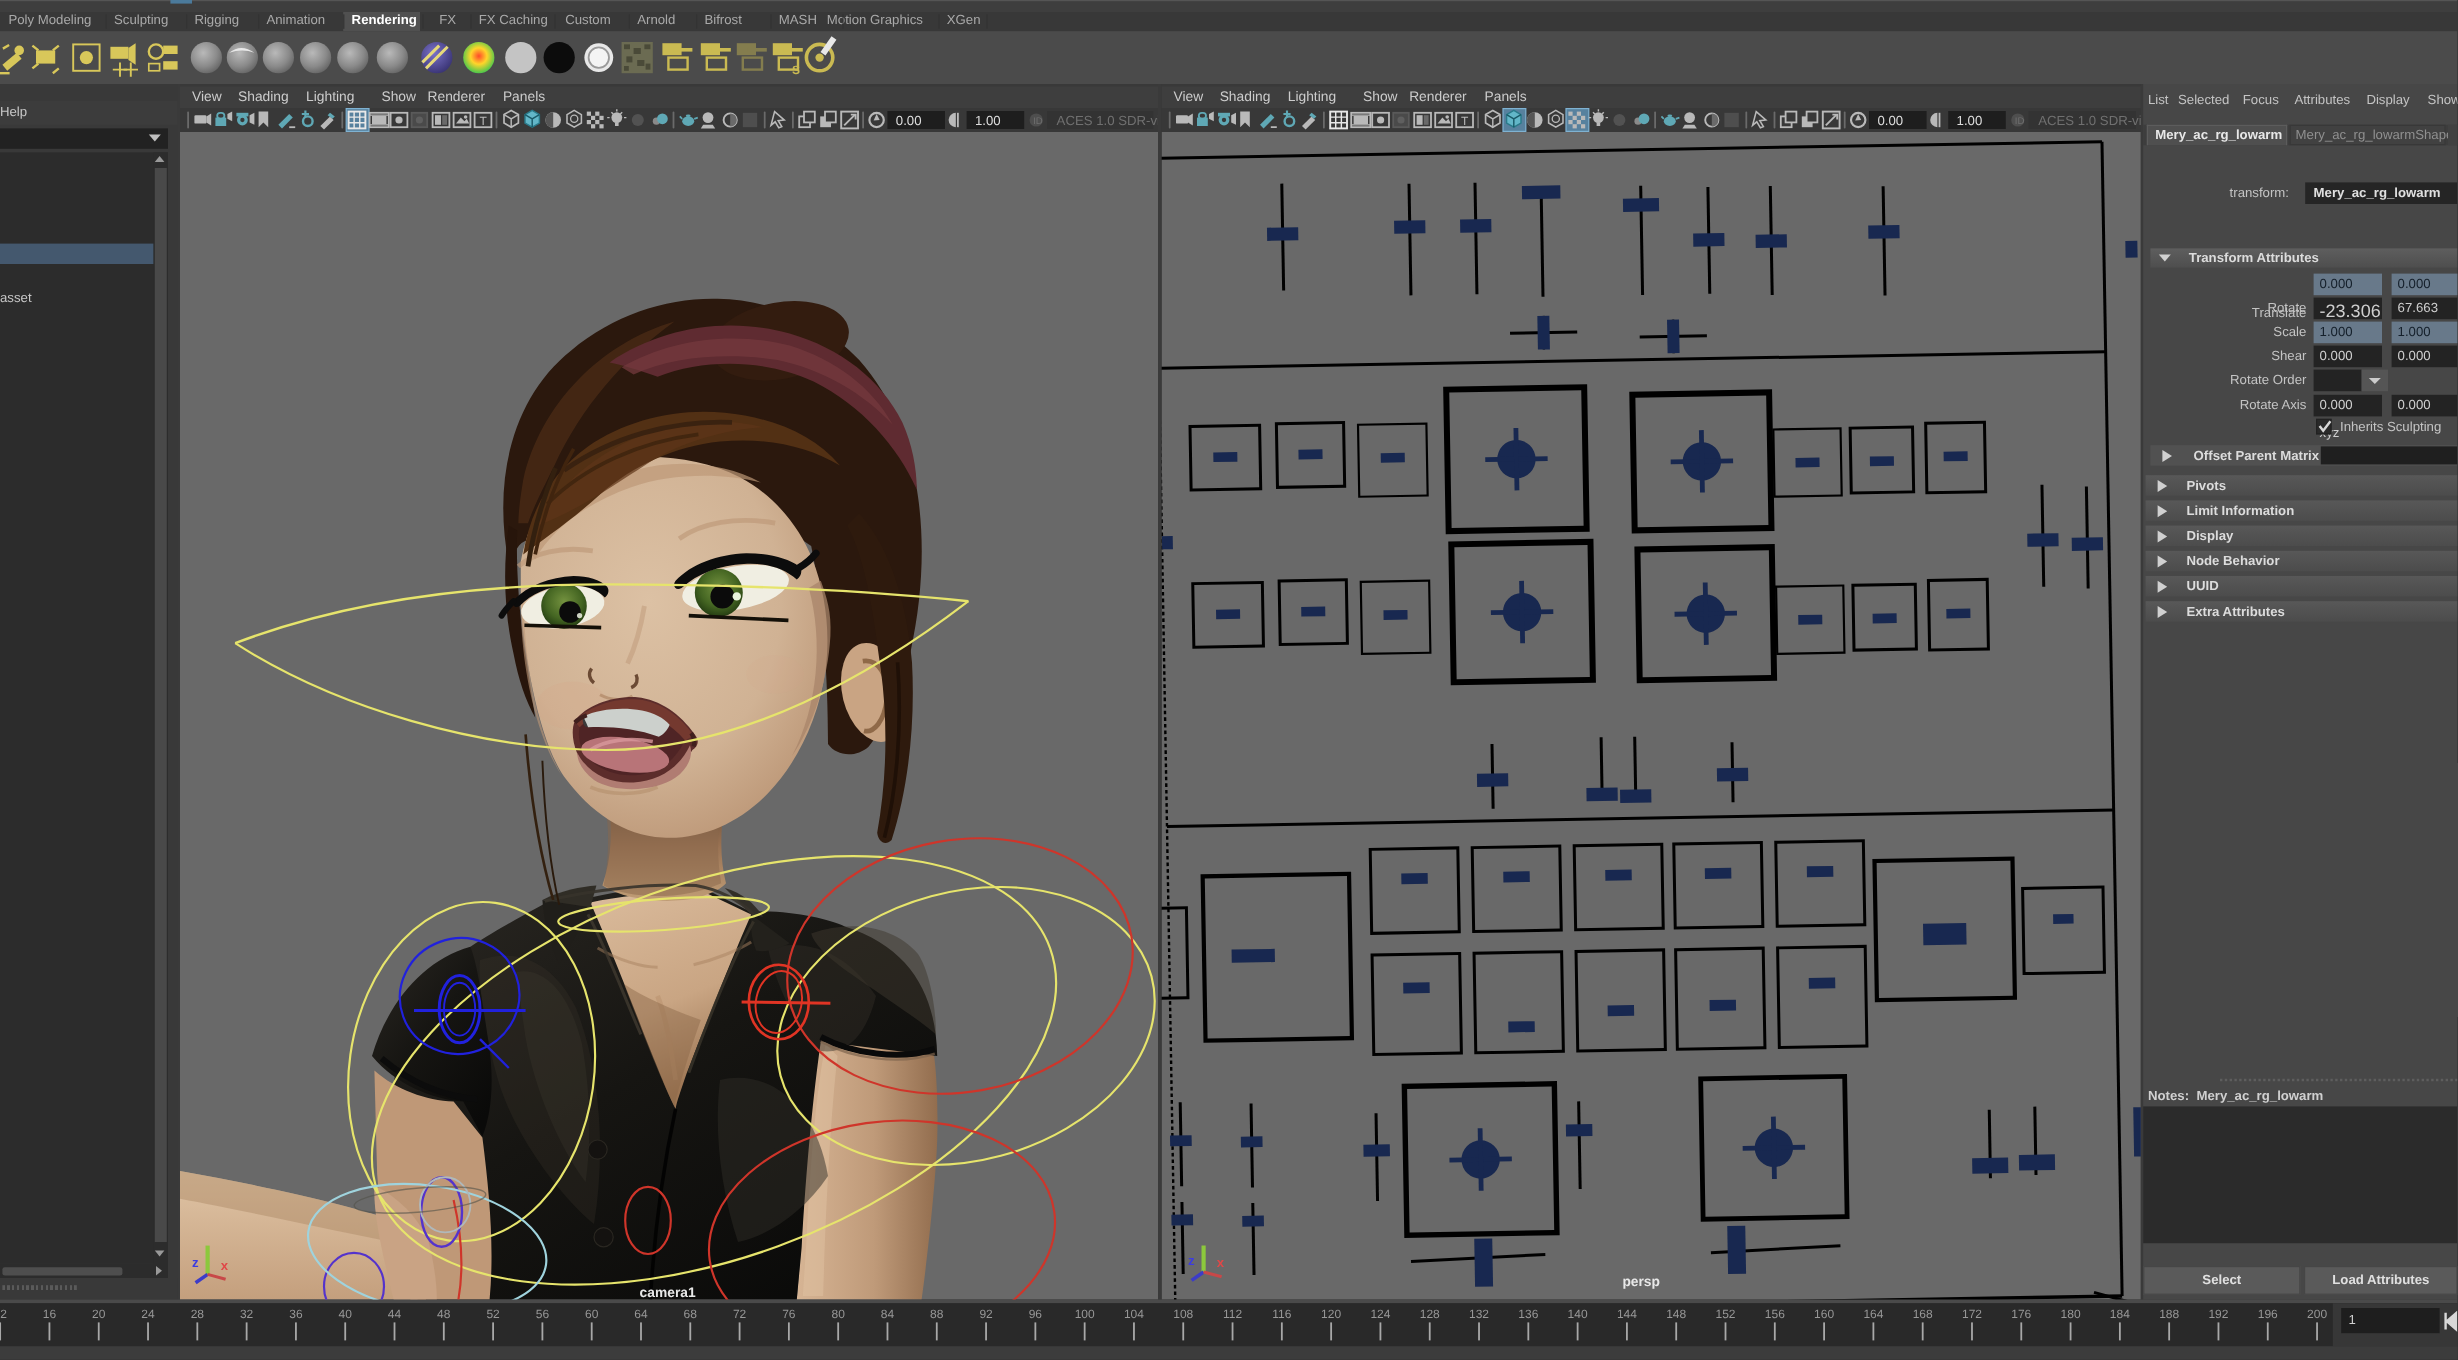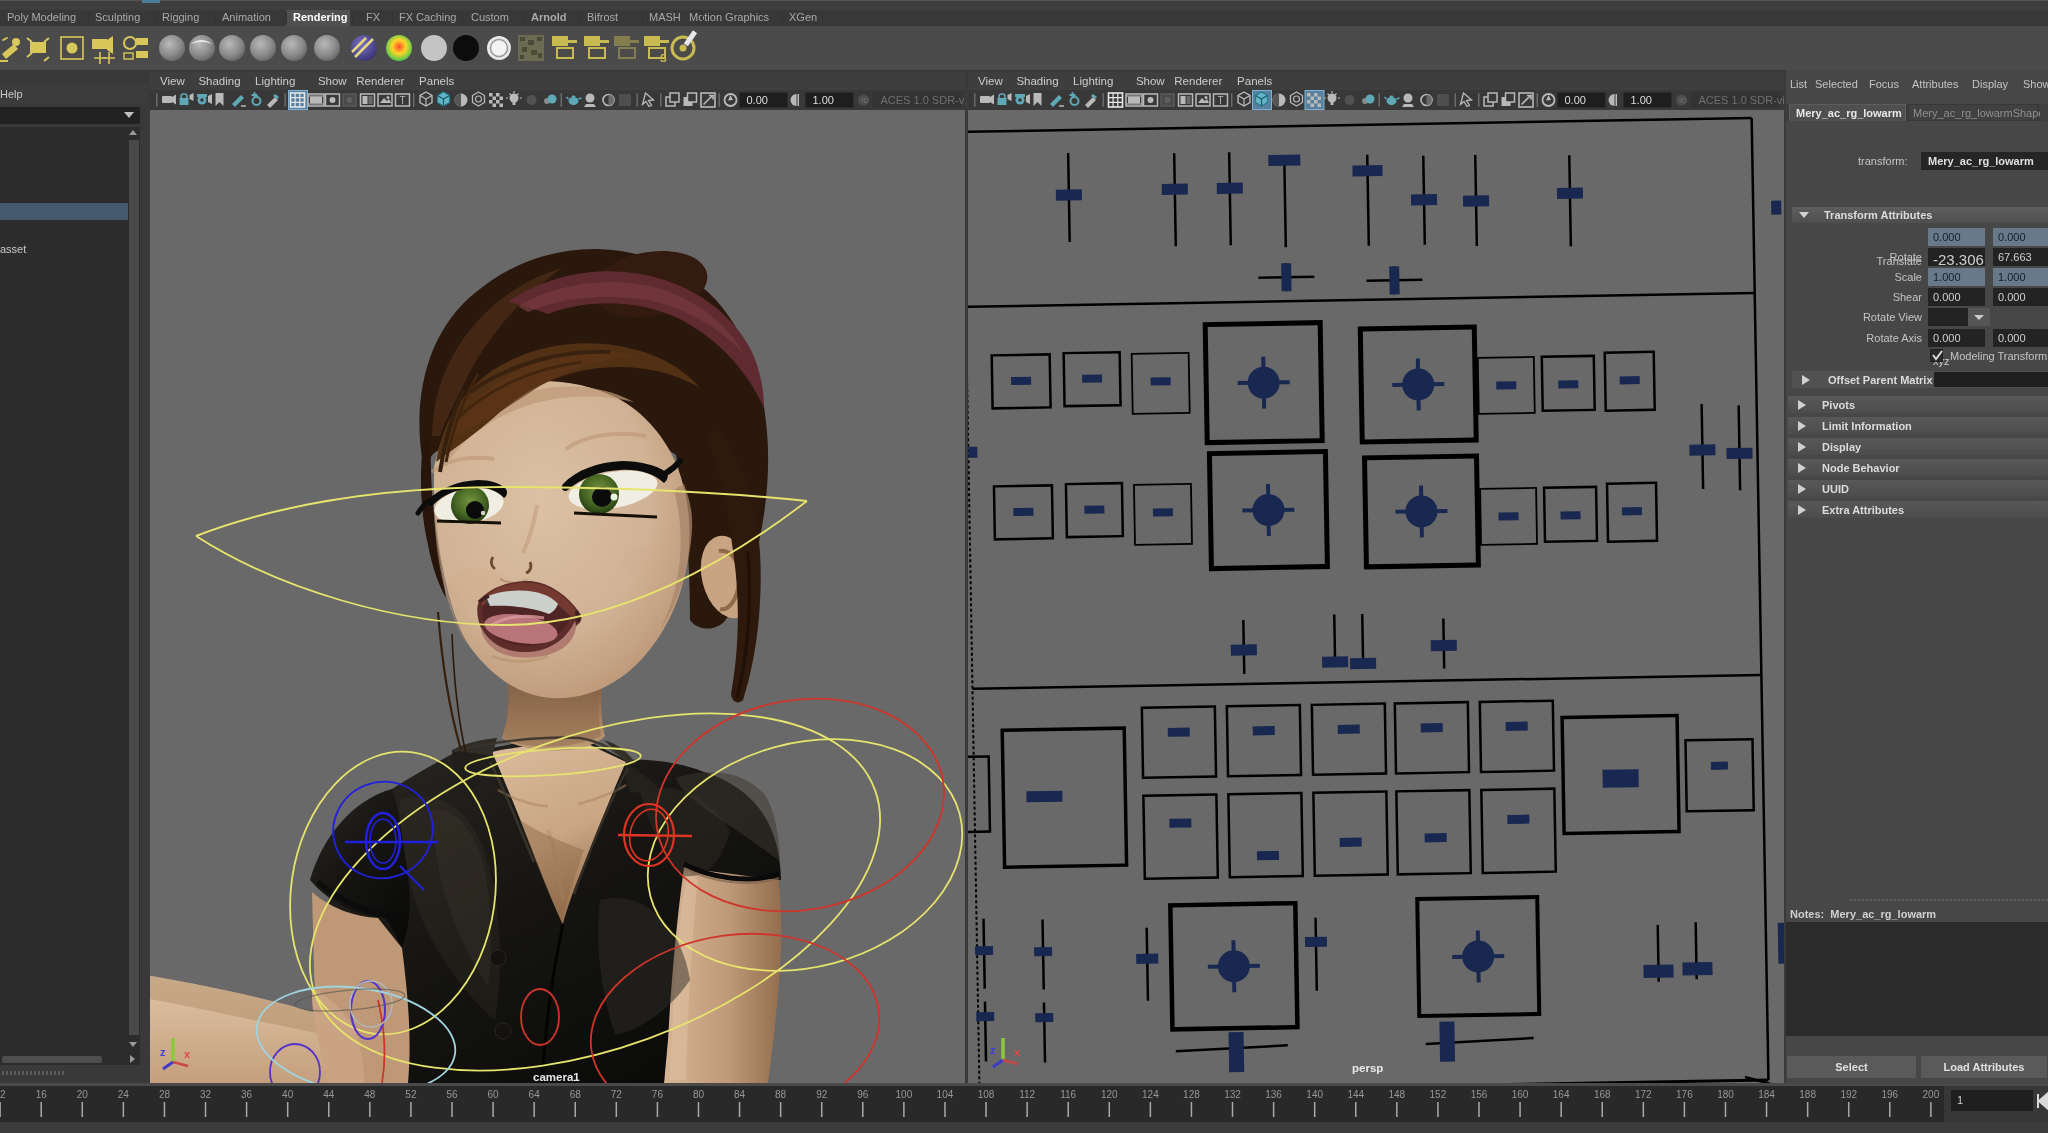--- a/index.html
+++ b/index.html
@@ -14,21 +14,21 @@
 <div class="abs" style="left:0;top:10px;width:2048px;height:16px;background:#383838;"></div>
 <div class="abs" style="left:286px;top:10px;width:64px;height:16px;background:#505050;"></div>
 <div class="abs" style="left:7px;top:11px;font-size:11px;color:#a9a9a9;font-weight:normal;">Poly Modeling</div>
 <div class="abs" style="left:95px;top:11px;font-size:11px;color:#a9a9a9;font-weight:normal;">Sculpting</div>
 <div class="abs" style="left:162px;top:11px;font-size:11px;color:#a9a9a9;font-weight:normal;">Rigging</div>
 <div class="abs" style="left:222px;top:11px;font-size:11px;color:#a9a9a9;font-weight:normal;">Animation</div>
 <div class="abs" style="left:293px;top:11px;font-size:11px;color:#ffffff;font-weight:bold;">Rendering</div>
 <div class="abs" style="left:366px;top:11px;font-size:11px;color:#a9a9a9;font-weight:normal;">FX</div>
 <div class="abs" style="left:399px;top:11px;font-size:11px;color:#a9a9a9;font-weight:normal;">FX Caching</div>
 <div class="abs" style="left:471px;top:11px;font-size:11px;color:#a9a9a9;font-weight:normal;">Custom</div>
-<div class="abs" style="left:531px;top:11px;font-size:11px;color:#a9a9a9;font-weight:bold;">Arnold</div>
+<div class="abs" style="left:531px;top:11px;font-size:11px;color:#a9a9a9;font-weight:normal;">Arnold</div>
 <div class="abs" style="left:587px;top:11px;font-size:11px;color:#a9a9a9;font-weight:normal;">Bifrost</div>
 <div class="abs" style="left:649px;top:11px;font-size:11px;color:#a9a9a9;font-weight:normal;">MASH</div>
 <div class="abs" style="left:689px;top:11px;font-size:11px;color:#a9a9a9;font-weight:normal;">Motion Graphics</div>
 <div class="abs" style="left:789px;top:11px;font-size:11px;color:#a9a9a9;font-weight:normal;">XGen</div>
 <div class="abs" style="left:88px;top:12px;width:1px;height:12px;background:#333;"></div>
 <div class="abs" style="left:155px;top:12px;width:1px;height:12px;background:#333;"></div>
 <div class="abs" style="left:215px;top:12px;width:1px;height:12px;background:#333;"></div>
 <div class="abs" style="left:286px;top:12px;width:1px;height:12px;background:#333;"></div>
 <div class="abs" style="left:352px;top:12px;width:1px;height:12px;background:#333;"></div>
 <div class="abs" style="left:392px;top:12px;width:1px;height:12px;background:#333;"></div>
@@ -426,35 +426,35 @@
 <div class="abs" style="left:1786px;top:271px;width:136px;height:14px;font-size:11px;color:#c4c4c4;text-align:right;">Scale</div>
 <div class="abs" style="left:1928px;top:268px;width:57px;height:18px;background:#68798a;"></div>
 <div class="abs" style="left:1933px;top:271px;font-size:11px;color:#15202b;">1.000</div>
 <div class="abs" style="left:1993px;top:268px;width:57px;height:18px;background:#68798a;"></div>
 <div class="abs" style="left:1998px;top:271px;font-size:11px;color:#15202b;">1.000</div>
 <div class="abs" style="left:1786px;top:291px;width:136px;height:14px;font-size:11px;color:#c4c4c4;text-align:right;">Shear</div>
 <div class="abs" style="left:1928px;top:288px;width:57px;height:18px;background:#232323;"></div>
 <div class="abs" style="left:1933px;top:291px;font-size:11px;color:#cfcfcf;">0.000</div>
 <div class="abs" style="left:1993px;top:288px;width:57px;height:18px;background:#232323;"></div>
 <div class="abs" style="left:1998px;top:291px;font-size:11px;color:#cfcfcf;">0.000</div>
-<div class="abs" style="left:1786px;top:311px;width:136px;height:14px;font-size:11px;color:#c4c4c4;text-align:right;">Rotate View</div>
+<div class="abs" style="left:1786px;top:311px;width:136px;height:14px;font-size:11px;color:#c4c4c4;text-align:right;">Rotate Order</div>
 <div class="abs" style="left:1928px;top:308px;width:40px;height:18px;background:#232323;"></div>
 <div class="abs" style="left:1933px;top:311px;font-size:11px;color:#cfcfcf;margin-top:44px;">xyz</div>
 <div class="abs" style="left:1968px;top:308px;width:22px;height:18px;background:#555555;"></div>
 <div class="abs" style="left:1974px;top:315px;width:0;height:0;border-left:5px solid transparent;border-right:5px solid transparent;border-top:5px solid #ccc;"></div>
 <div class="abs" style="left:1786px;top:332px;width:136px;height:14px;font-size:11px;color:#c4c4c4;text-align:right;">Rotate Axis</div>
 <div class="abs" style="left:1928px;top:329px;width:57px;height:18px;background:#232323;"></div>
 <div class="abs" style="left:1933px;top:332px;font-size:11px;color:#cfcfcf;">0.000</div>
 <div class="abs" style="left:1993px;top:329px;width:57px;height:18px;background:#232323;"></div>
 <div class="abs" style="left:1998px;top:332px;font-size:11px;color:#cfcfcf;">0.000</div>
 <div class="abs" style="left:1930px;top:349px;width:13px;height:13px;background:#2a2a2a;border:1px solid #222;"></div>
 <svg class="abs" style="left:1930px;top:348px;" width="15" height="15">
       <path d="M3 7 l3 4 l6 -8" stroke="#d8d8d8" stroke-width="2" fill="none"></path>
     </svg>
-<div class="abs" style="left:1950px;top:350px;font-size:11px;color:#c4c4c4;">Modeling Transform</div>
+<div class="abs" style="left:1950px;top:350px;font-size:11px;color:#c4c4c4;">Inherits Sculpting</div>
 <div class="abs" style="left:1792px;top:371px;width:256px;height:17px;background:#515151;"></div>
 <div class="abs" style="left:1934px;top:372px;width:114px;height:15px;background:#1f1f1f;"></div>
 <svg class="abs" style="left:1800px;top:374px;" width="12" height="12">
       <path d="M2 1 l8 5 l-8 5 z" fill="#d0d0d0"></path>
     </svg>
 <div class="abs" style="left:1828px;top:374px;font-size:11px;color:#dcdcdc;font-weight:bold;">Offset Parent Matrix</div>
 <div class="abs" style="left:1788px;top:396px;width:260px;height:17px;background:linear-gradient(#585858,#4c4c4c);"></div>
 <svg class="abs" style="left:1796px;top:399px;" width="12" height="12">
       <path d="M2 1 l8 5 l-8 5 z" fill="#d0d0d0"></path>
     </svg>

